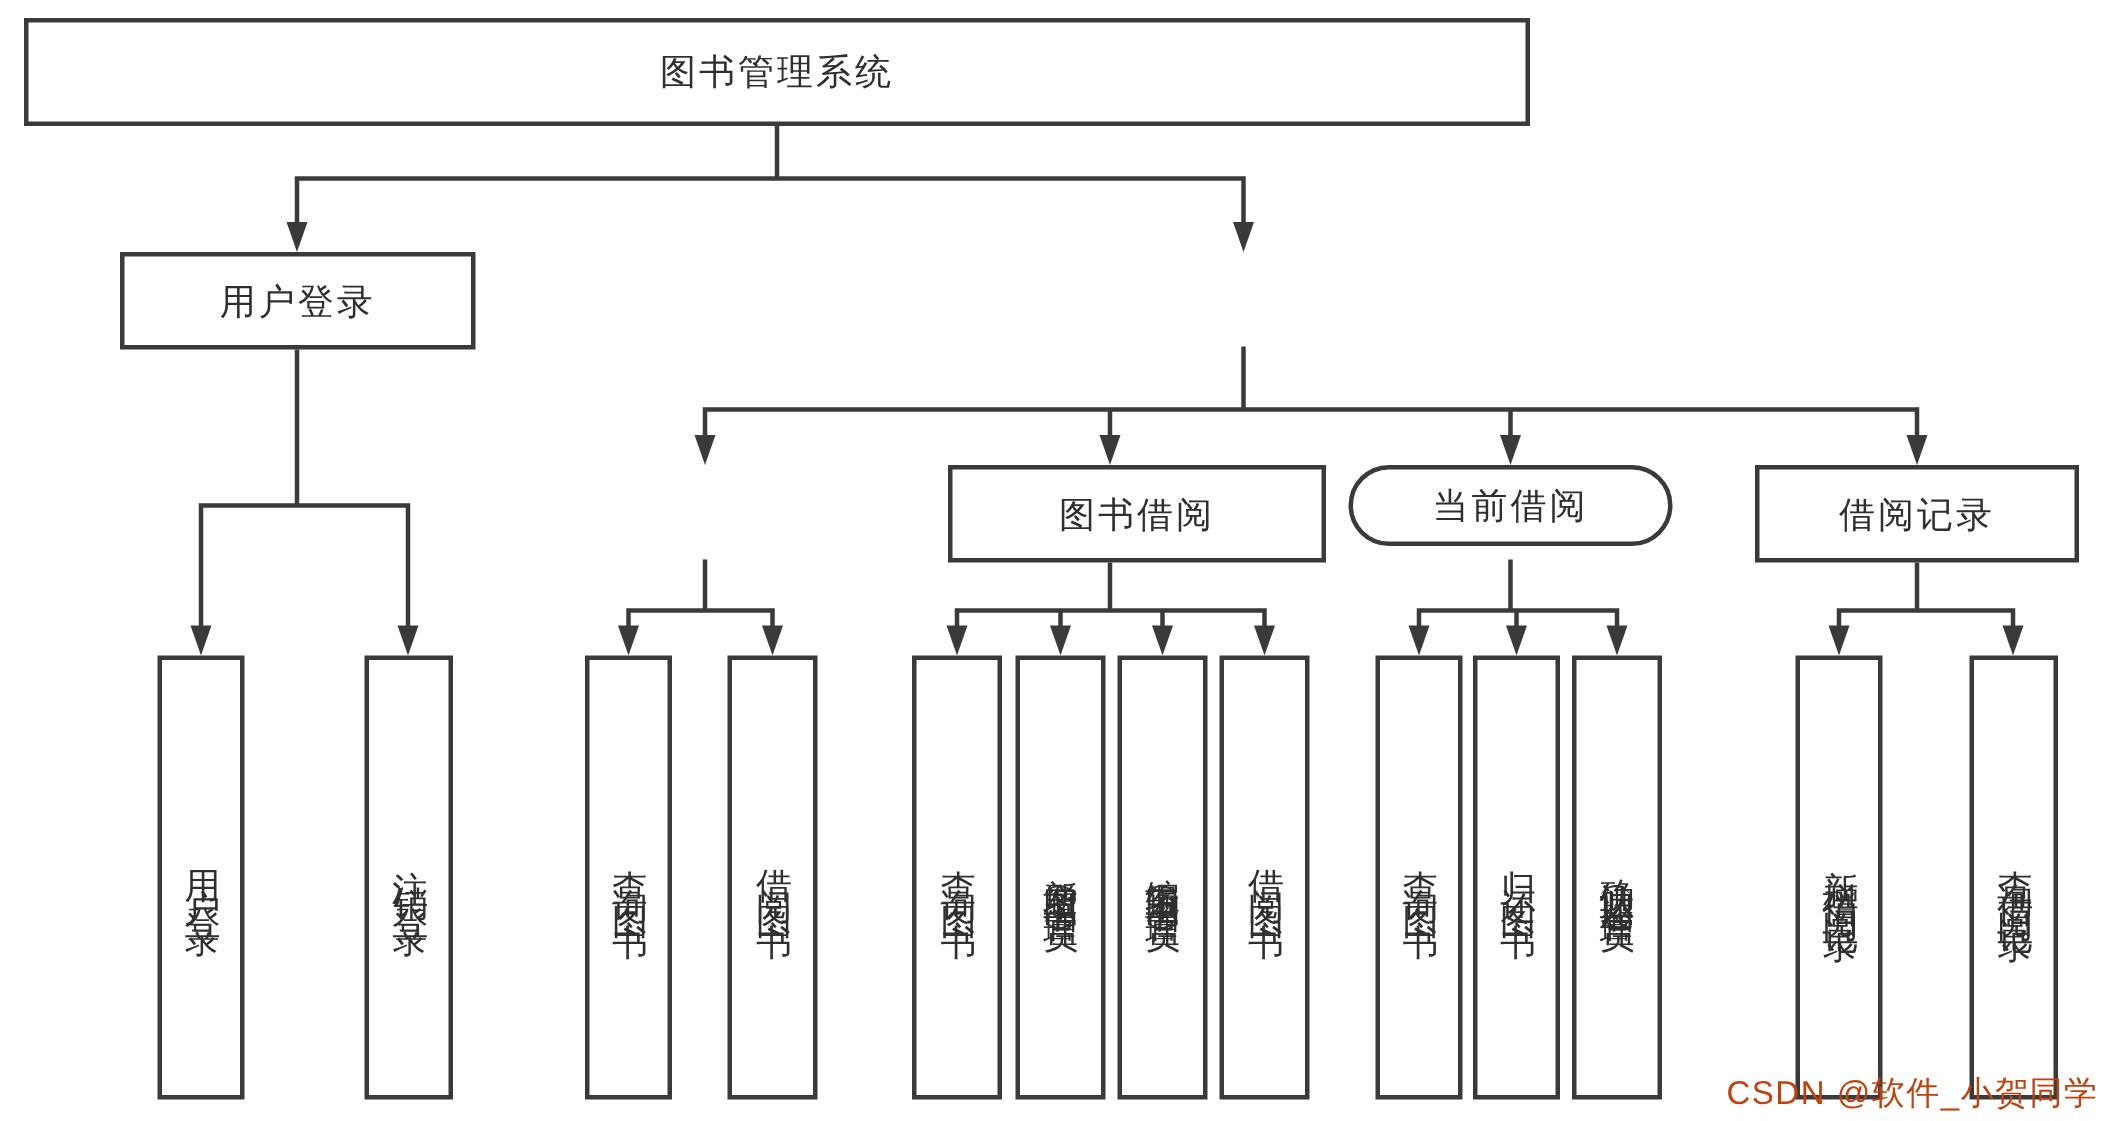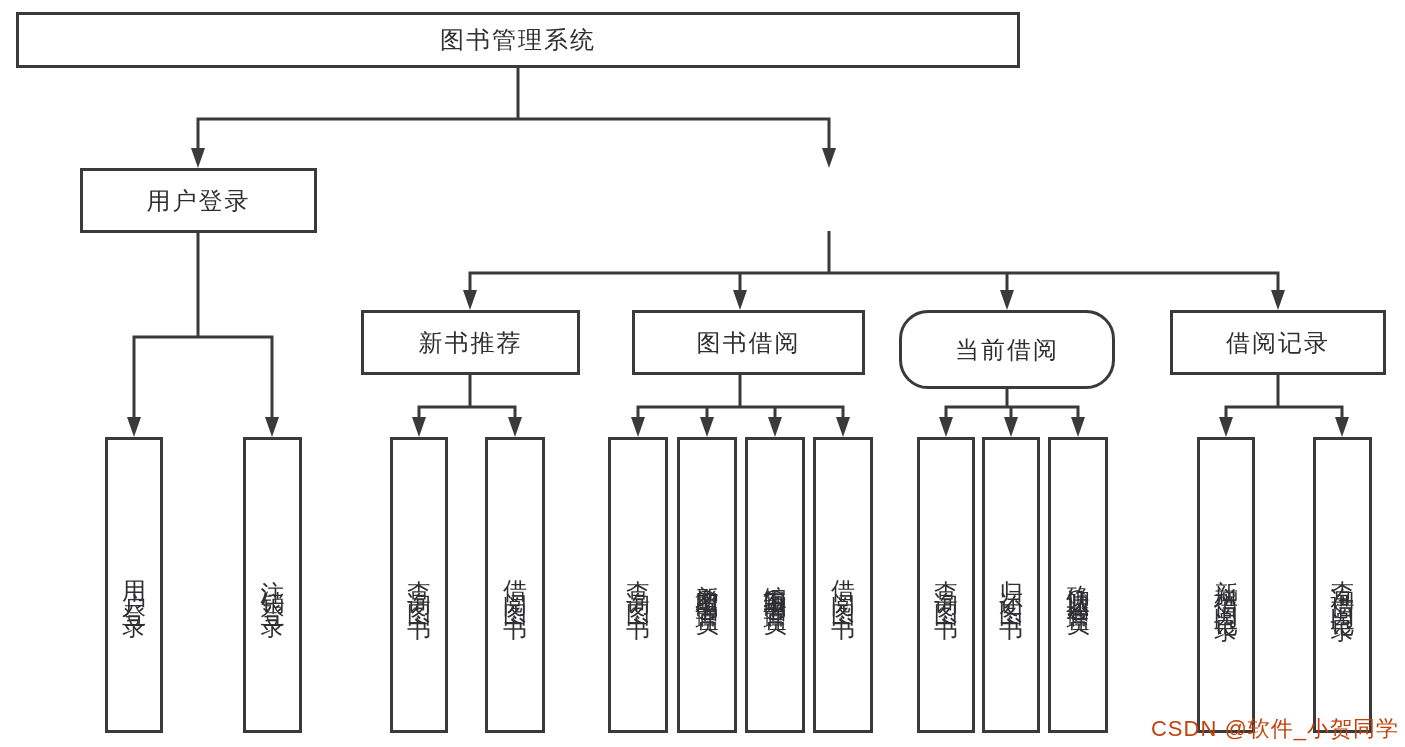--- a/index.html
+++ b/index.html
@@ -42,27 +42,27 @@
     writing-mode: vertical-rl;
     text-orientation: mixed;
     font-size: 24px;
     letter-spacing: 12px;
     line-height: 1;
   }
   .vbox.len6 { letter-spacing: 8px; }
   .vbox.len9 { letter-spacing: 4px; font-size: 23px; }
 
   
-  #n-root  { left: 16px;  top: 12px;  width: 1004px; height: 56px; }
+  #n-root  { left: 16px;  top: 12px;  width: 1004px; height: 72px; }
   #n-login { left: 80px;  top: 168px; width: 237px;  height: 65px; }
   #n-mgmt  { left: 710px; top: 168px; width: 237px;  height: 65px; }
 
   #n-recommend { left: 361px;  top: 310px; width: 219px; height: 65px; }
-  #n-borrow    { left: 632px;  top: 310px; width: 233px; height: 65px; }
-  #n-current   { left: 899px;  top: 310px; width: 216px; height: 79px; border-radius: 29px; }
+  #n-borrow    { left: 632px;  top: 310px; width: 252px; height: 65px; }
+  #n-current   { left: 899px;  top: 310px; width: 216px; height: 54px; border-radius: 29px; }
   #n-records   { left: 1170px; top: 310px; width: 216px; height: 65px; }
 
   .leaf { top: 437px; height: 296px; }
   #l-user-login     { left: 105px;  width: 58px; }
   #l-logout         { left: 243px;  width: 59px; }
   #l-query-rec      { left: 390px;  width: 58px; }
   #l-borrow-rec     { left: 485px;  width: 60px; }
   #l-query-bor      { left: 608px;  width: 60px; }
   #l-add-book       { left: 677px;  width: 60px; }
   #l-edit-book      { left: 745px;  width: 60px; }
@@ -144,21 +144,20 @@
       <polygon points="1071,417 1085,417 1078,437"></polygon>
       <polygon points="1219,417 1233,417 1226,437"></polygon>
       <polygon points="1335,417 1349,417 1342,437"></polygon>
     </g>
   </svg>
 
   <div id="n-root" class="node hbox">图书管理系统</div>
 
   <div id="n-login" class="node hbox">用户登录</div>
 
-  <div id="n-recommend" class="node hbox">新书推荐</div>
   <div id="n-borrow" class="node hbox">图书借阅</div>
   <div id="n-current" class="node hbox">当前借阅</div>
   <div id="n-records" class="node hbox">借阅记录</div>
 
   <div id="l-user-login" class="node vbox leaf">用户登录</div>
   <div id="l-logout" class="node vbox leaf">注销登录</div>
   <div id="l-query-rec" class="node vbox leaf">查询图书</div>
   <div id="l-borrow-rec" class="node vbox leaf">借阅图书</div>
   <div id="l-query-bor" class="node vbox leaf">查询图书</div>
   <div id="l-add-book" class="node vbox leaf len9">新增图书（管理员）</div>

